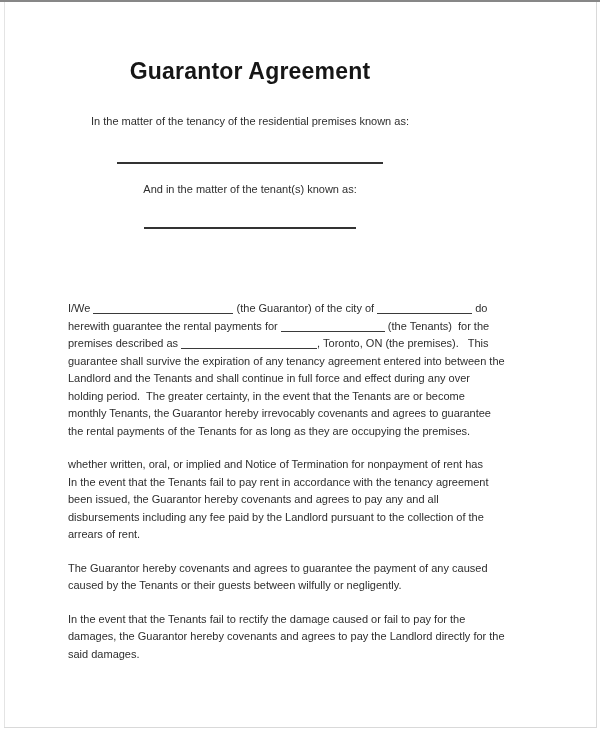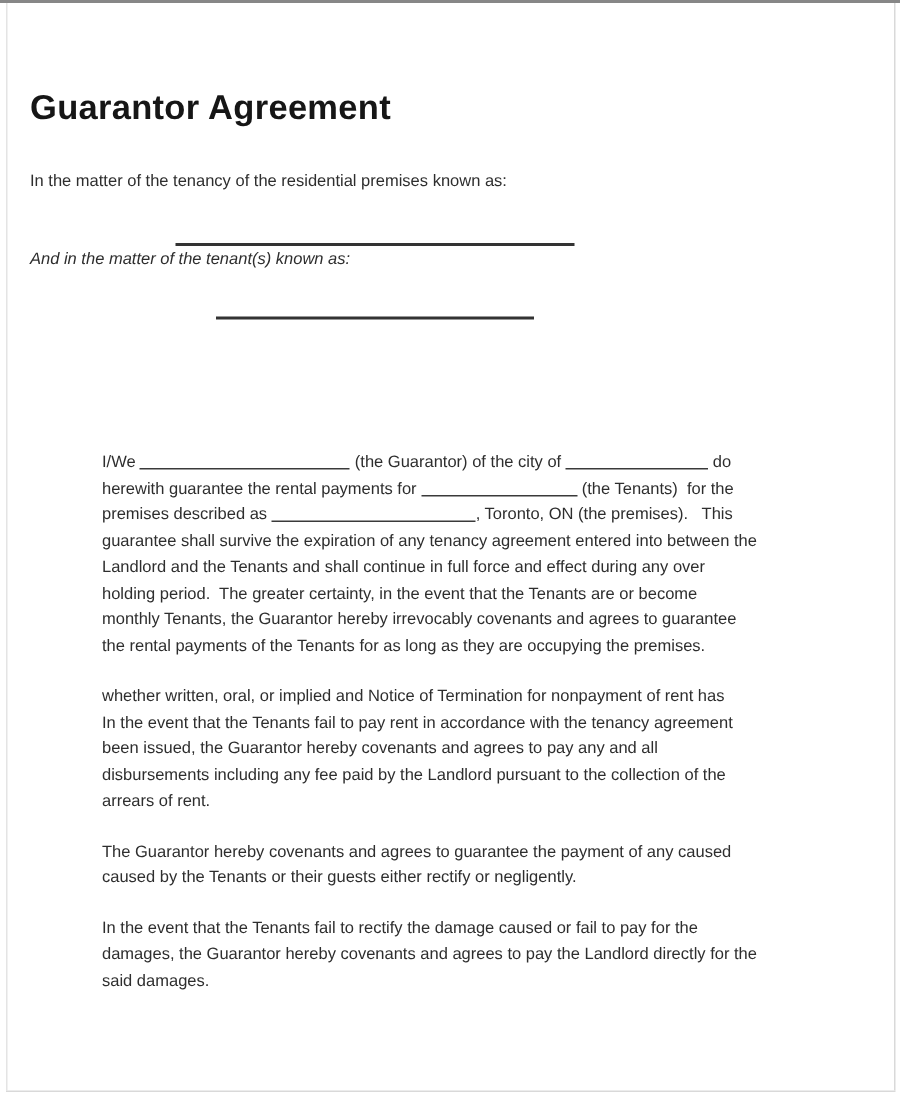--- a/index.html
+++ b/index.html
@@ -20,37 +20,37 @@
   .border-top    { position: absolute; top: 0; left: 0; width: 600px; height: 2px; background: #878787; }
   .border-left   { position: absolute; top: 2px; left: 4px; bottom: 3px; width: 1px; background: #e4e4e4; }
   .border-right  { position: absolute; top: 2px; right: 3px; bottom: 3px; width: 1px; background: #d9d9d9; }
   .border-bottom { position: absolute; left: 4px; right: 3px; bottom: 2px; height: 1px; background: #d9d9d9; }
 
   .top-block {
     position: absolute;
     left: 20px;
     top: 0;
     width: 460px;
-    text-align: left;
+    text-align: center;
   }
   .doc-title {
     margin: 57px 0 0 0;
     font-size: 23px;
     line-height: 29px;
     font-weight: 700;
     letter-spacing: 0.2px;
     color: #161616;
   }
   .matter {
     font-size: 11px;
     line-height: 14px;
     color: #2e2e2e;
   }
   .matter-premises { margin-top: 28px; }
-  .matter-tenants  { margin-top: 2px; font-style: italic; }
+  .matter-tenants  { margin-top: 18px; }
   .blank-rule {
     height: 2px;
     background: #333333;
   }
   .rule-premises { width: 266px; margin: 34px auto 0 auto; }
   .rule-tenants  { width: 212px; margin: 31px auto 0 auto; }
 
   .doc-body {
     position: absolute;
     left: 68px;
@@ -103,21 +103,21 @@
       </div>
       <div class="para">
         <div class="line">whether written, oral, or implied and Notice of Termination for nonpayment of rent has</div>
         <div class="line">In the event that the Tenants fail to pay rent in accordance with the tenancy agreement</div>
         <div class="line">been issued, the Guarantor hereby covenants and agrees to pay any and all</div>
         <div class="line">disbursements including any fee paid by the Landlord pursuant to the collection of the</div>
         <div class="line">arrears of rent.</div>
       </div>
       <div class="para">
         <div class="line">The Guarantor hereby covenants and agrees to guarantee the payment of any caused</div>
-        <div class="line">caused by the Tenants or their guests either rectify or negligently.</div>
+        <div class="line">caused by the Tenants or their guests between wilfully or negligently.</div>
       </div>
       <div class="para">
         <div class="line">In the event that the Tenants fail to rectify the damage caused or fail to pay for the</div>
         <div class="line">damages, the Guarantor hereby covenants and agrees to pay the Landlord directly for the</div>
         <div class="line">said damages.</div>
       </div>
     </div>
 </div>
 
 </body></html>

